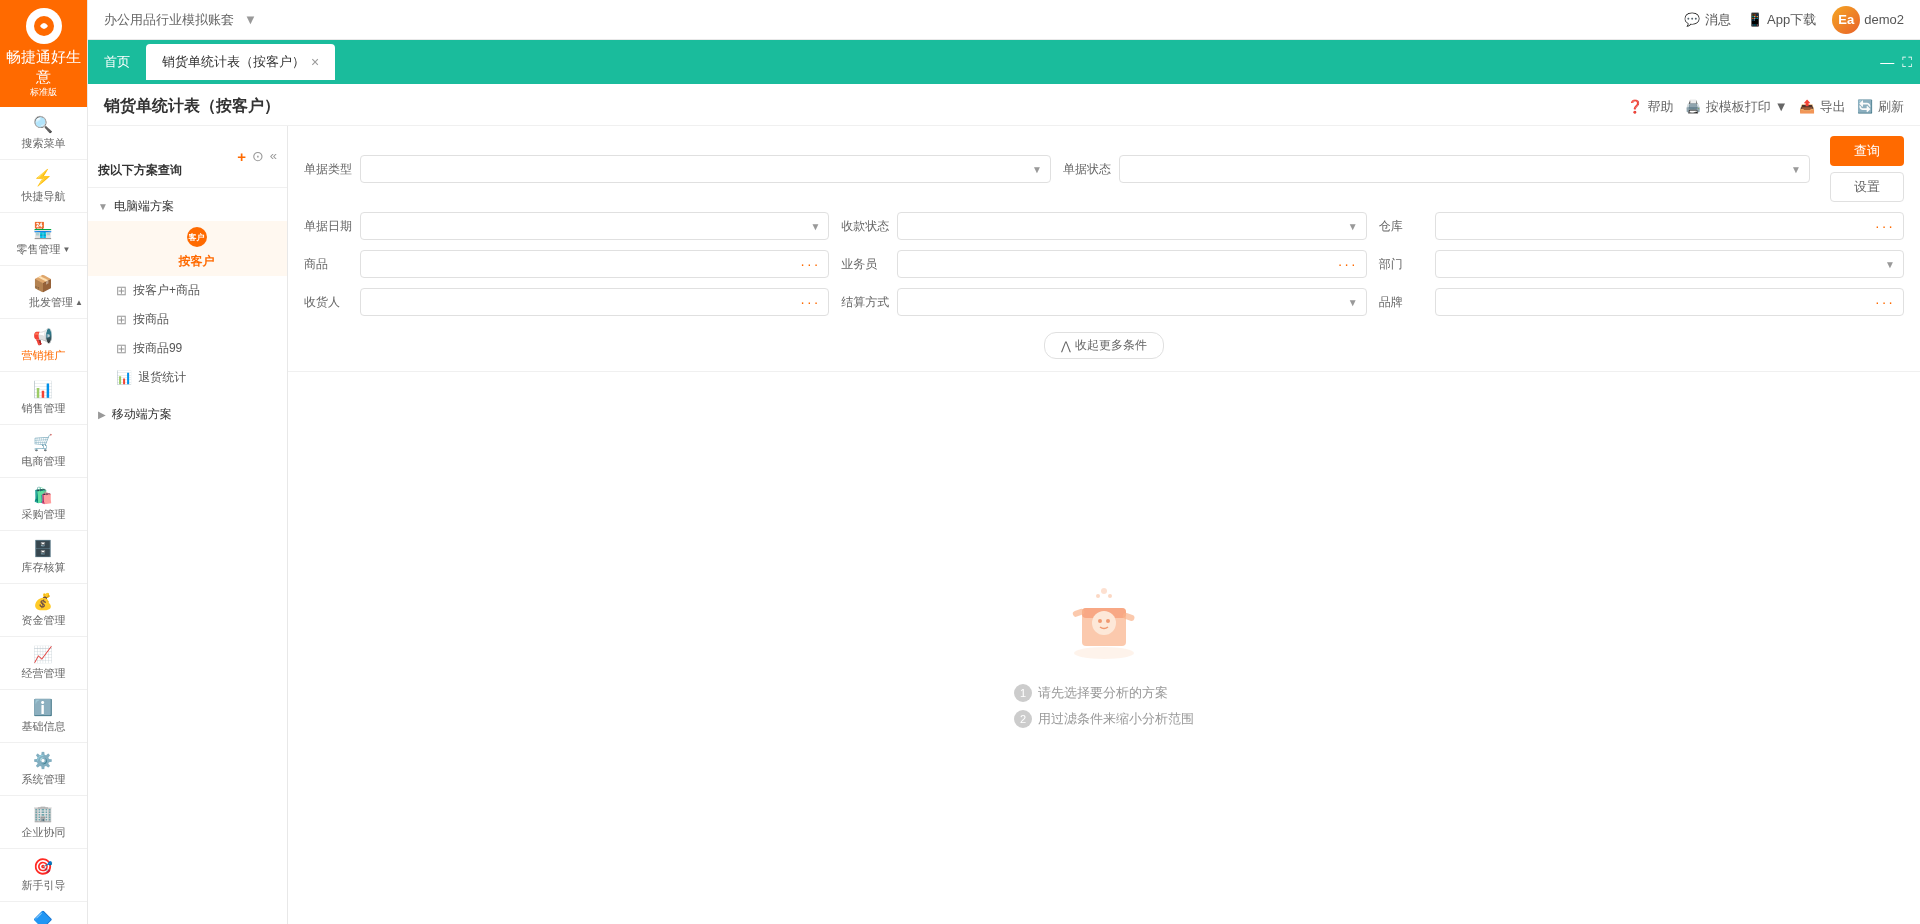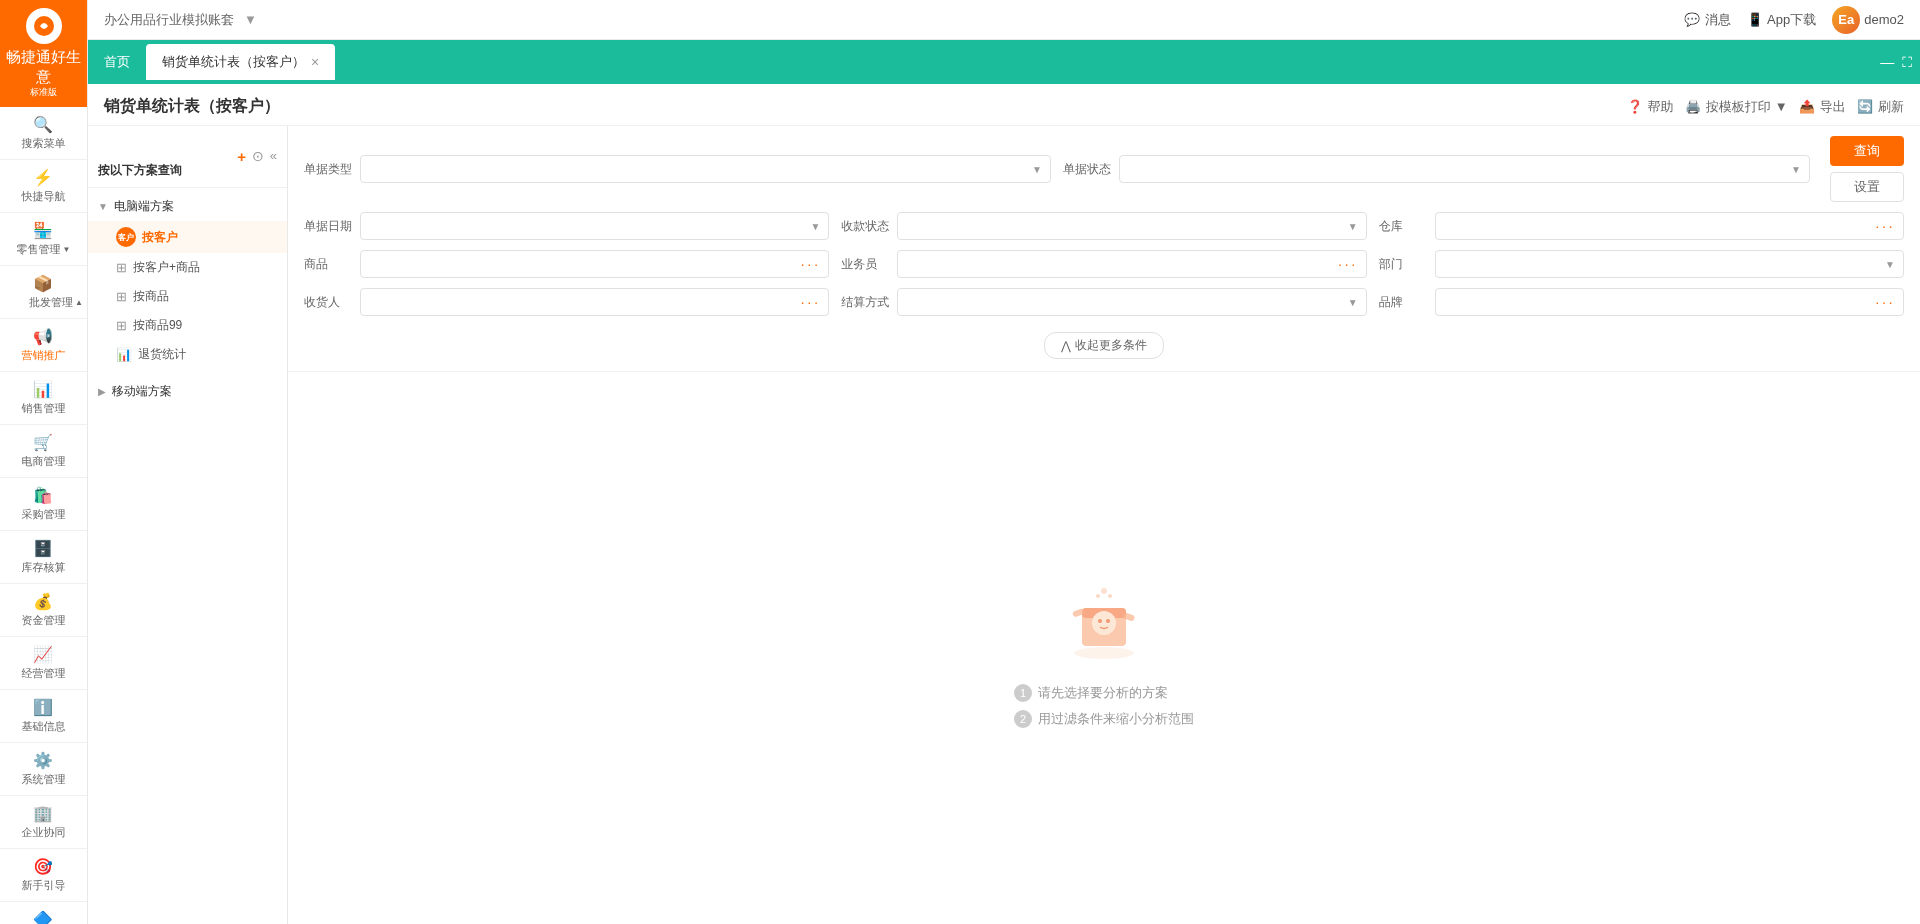--- a/index.html
+++ b/index.html
@@ -189,20 +189,21 @@
       padding: 6px 10px 6px 28px;
       font-size: 12px;
       cursor: pointer;
       color: #555;
       gap: 6px;
     }
     .tree-item.active {
       background: #fff8f0;
       color: #ff6a00;
       font-weight: bold;
+      flex-direction: column;
     }
     .tree-item .item-icon {
       width: 20px;
       height: 20px;
       border-radius: 50%;
       background: #ff6a00;
       display: flex;
       align-items: center;
       justify-content: center;
       color: white;

